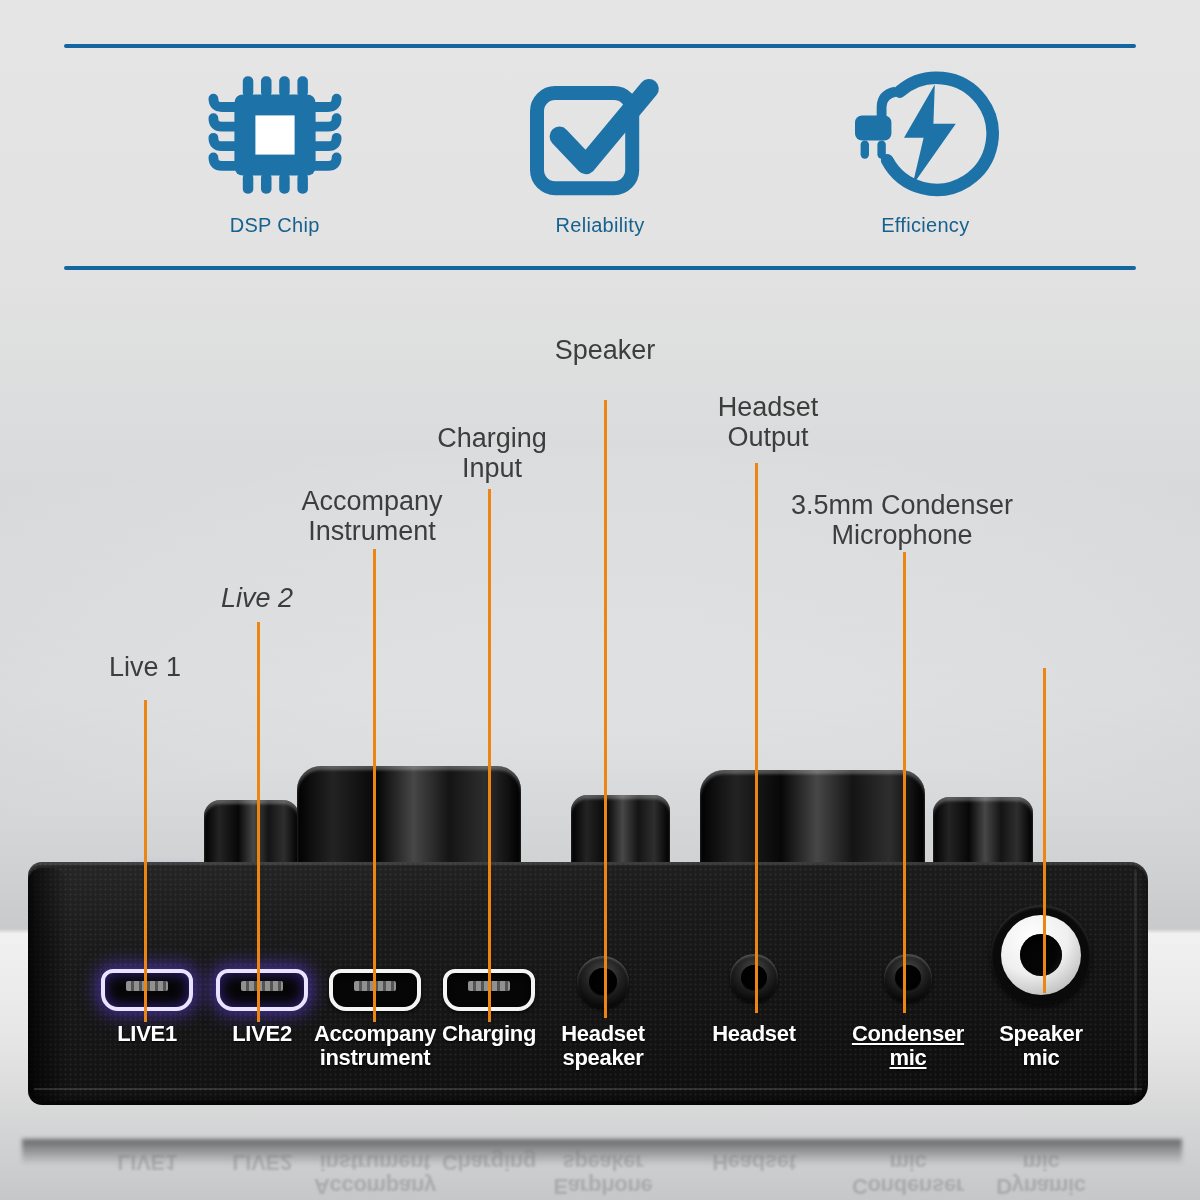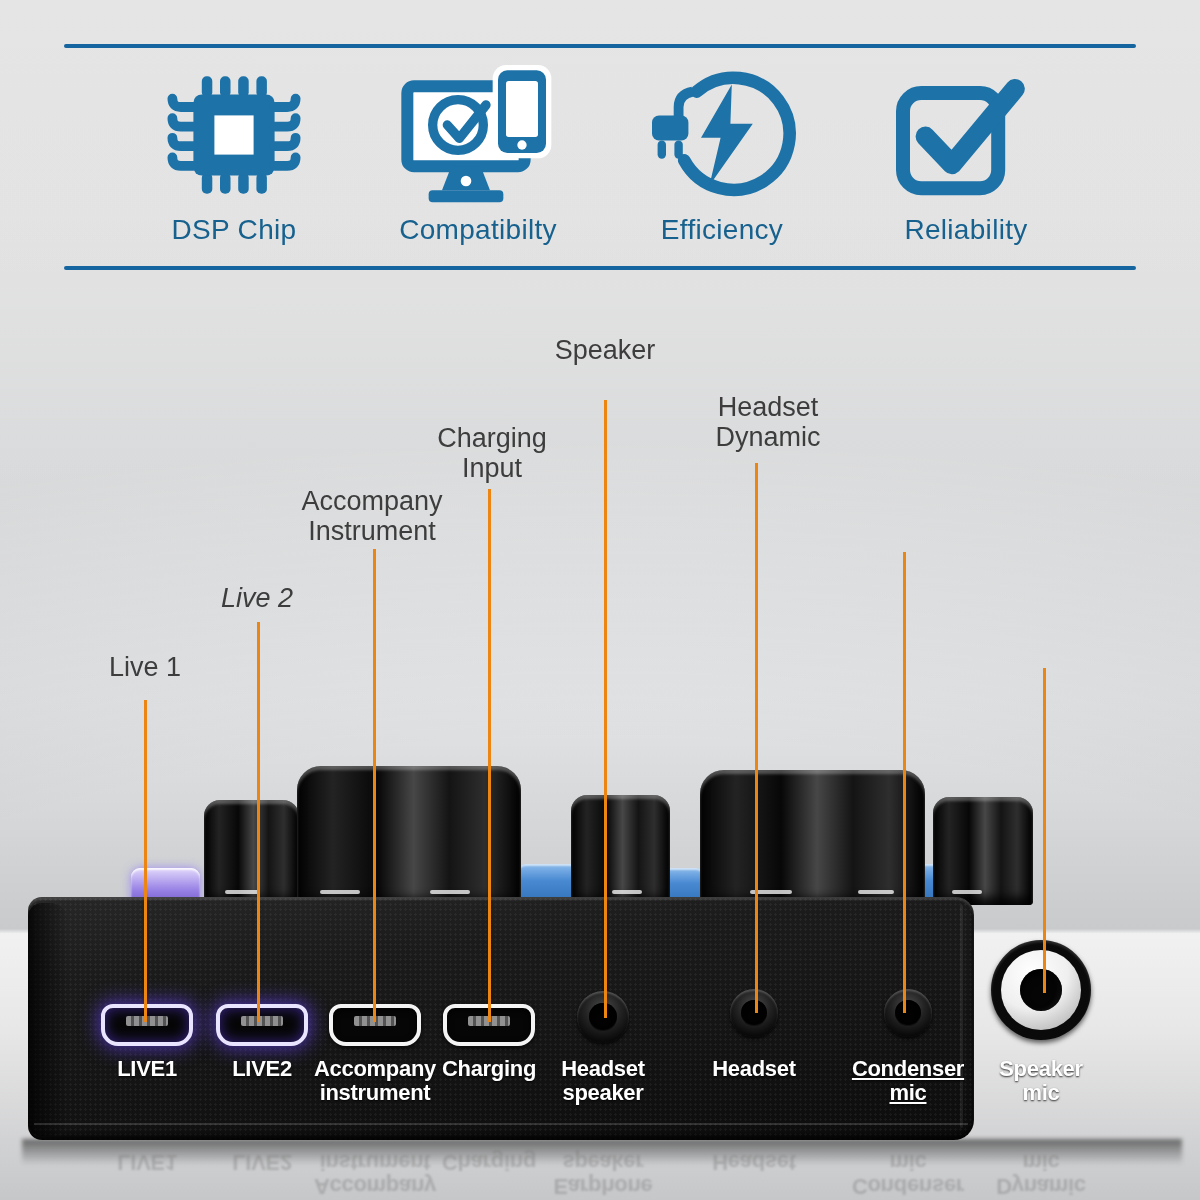--- a/index.html
+++ b/index.html
@@ -19,42 +19,42 @@
       linear-gradient(180deg,#ffffff 0%,#fdfdfd 18%,#f3f4f5 38%,#e2e4e6 58%,#cdcfd1 74%,#c8cacc 77.4%,#f1f1f1 77.8%,#e7e7e7 86%,#c6c7c9 100%);
   }
 
   
   .features{position:absolute;left:64px;right:64px;top:44px;z-index:5;}
   .rule{height:4px;background:var(--rule);border-radius:2px;}
   .features-row{display:flex;align-items:flex-start;padding:0 48px;height:218px;}
   .feature{flex:1;display:flex;flex-direction:column;align-items:center;}
   .ficon{margin-top:16px;height:142px;display:flex;align-items:center;justify-content:center;color:var(--accent);}
   .ficon svg{height:140px;}
-  .flabel{margin-top:8px;font-size:28px;font-weight:500;color:var(--label-blue);letter-spacing:.3px;}
+  .flabel{margin-top:8px;font-size:20px;font-weight:500;color:var(--label-blue);letter-spacing:.3px;}
 
   
   .callout{position:absolute;transform:translateX(-50%);text-align:center;z-index:6;
     color:var(--callout-text);font-size:27px;line-height:30px;font-weight:400;}
   .callout span{display:block;}
   .cline{position:absolute;width:3px;background:var(--orange);z-index:6;}
 
   
   .knob{position:absolute;z-index:2;
     background:linear-gradient(90deg,#020202 0%,#232323 16%,#070707 36%,#474747 52%,#141414 68%,#2e2e2e 84%,#000 100%);
     box-shadow:inset 0 4px 3px rgba(255,255,255,.28), inset 0 -8px 10px rgba(0,0,0,.85);}
   .knob.small{border-radius:16px 16px 4px 4px;}
   .knob.big{border-radius:24px 24px 4px 4px;}
   .btn{position:absolute;z-index:1;}
   .btn.blue{background:linear-gradient(180deg,#8cbbec 0%,#4889d2 40%,#2e6fb5 100%);
     border-radius:8px 8px 0 0;box-shadow:inset 0 2px 2px rgba(255,255,255,.6);}
   .btn.violet{background:linear-gradient(180deg,#e2d9fb 0%,#9b85e6 55%,#6f58c9 100%);
     border-radius:9px 9px 0 0;box-shadow:inset 0 2px 2px rgba(255,255,255,.8),0 0 10px rgba(140,110,255,.7);}
   .glint{position:absolute;top:890px;height:4px;background:rgba(255,255,255,.75);border-radius:2px;z-index:2;filter:blur(.5px);}
 
-  .panel{position:absolute;left:28px;top:897px;width:946px;height:243px;z-index:3;
+  .panel{position:absolute;left:28px;top:862px;width:1120px;height:243px;z-index:3;
     border-radius:14px 18px 20px 14px;
     background-image:radial-gradient(rgba(255,255,255,.05) 1px,transparent 1.2px),
       linear-gradient(175deg,#272727 0%,#1b1b1b 26%,#121212 70%,#0c0c0c 100%);
     background-size:5px 5px,100% 100%;
     box-shadow:inset 0 3px 2px rgba(255,255,255,.14), inset 0 -4px 6px rgba(0,0,0,.9);}
   .panel::before{content:'';position:absolute;left:0;top:6px;bottom:4px;width:40px;
     background:linear-gradient(90deg,rgba(0,0,0,.75),rgba(0,0,0,0));border-radius:inherit;}
   .panel::after{content:'';position:absolute;right:11px;top:8px;bottom:12px;width:3px;
     background:rgba(255,255,255,.07);border-radius:2px;}
   .panel-bevel-bottom{position:absolute;left:6px;right:6px;bottom:15px;height:2px;background:rgba(255,255,255,.14);}
@@ -122,64 +122,47 @@
               <path d="M79 30 H88 Q94 30 94 24"></path>
                 <path d="M79 44 H88 Q94 44 94 38"></path>
               <path d="M79 58 H88 Q94 58 94 52"></path>
                 <path d="M79 72 H88 Q94 72 94 66"></path>
             </g>
           </svg>
         </div>
         <div class="flabel">DSP Chip</div>
       </div>
 
+
       <div class="feature">
         <div class="ficon">
-          <svg viewBox="0 0 120 105">
-            <rect x="7" y="16" width="88" height="60" rx="5" fill="#fff" stroke="currentColor" stroke-width="9"></rect>
-            <path d="M40 76 h22 l7 18 h-36 z" fill="currentColor"></path>
-            <rect x="23" y="94" width="56" height="9" rx="3" fill="currentColor"></rect>
-            <circle cx="51" cy="87" r="4" fill="#fff"></circle>
-            <circle cx="45" cy="45" r="19" fill="none" stroke="currentColor" stroke-width="7"></circle>
-            <path d="M37 45 l9 10 l20 -25" fill="none" stroke="currentColor" stroke-width="7" stroke-linecap="round" stroke-linejoin="round"></path>
-            <rect x="71" y="0" width="44" height="70" rx="10" fill="#fff"></rect>
-            <rect x="75" y="4" width="36" height="62" rx="7" fill="currentColor"></rect>
-            <rect x="81" y="12" width="24" height="42" rx="2" fill="#fff"></rect>
-            <circle cx="93" cy="60" r="3.5" fill="#fff"></circle>
+          <svg viewBox="0 0 110 100">
+            <rect x="10" y="20" width="68" height="68" rx="13" fill="none" stroke="currentColor" stroke-width="10"></rect>
+            <path d="M26 51 L45 71 L90 17" fill="none" stroke="currentColor" stroke-width="14" stroke-linecap="round" stroke-linejoin="round"></path>
           </svg>
         </div>
-        <div class="flabel">Compatibilty</div>
+        <div class="flabel">Reliability</div>
       </div>
 
       <div class="feature">
         <div class="ficon">
           <svg viewBox="0 0 110 100">
             <path d="M37 19 A 40 40 0 1 1 28 68" fill="none" stroke="currentColor" stroke-width="9" stroke-linecap="round"></path>
             <path d="M62 14 L40 52 L54 52 L46 86 L77 42 L61 42 Z" fill="currentColor"></path>
             <path d="M24 37 V30 Q24 21 34 19" fill="none" stroke="currentColor" stroke-width="7"></path>
             <g fill="currentColor">
               <rect x="5" y="36" width="26" height="18" rx="5"></rect>
               <rect x="9" y="54" width="6" height="13" rx="3"></rect>
               <rect x="21" y="54" width="6" height="13" rx="3"></rect>
             </g>
           </svg>
         </div>
         <div class="flabel">Efficiency</div>
       </div>
 
-      <div class="feature">
-        <div class="ficon">
-          <svg viewBox="0 0 110 100">
-            <rect x="10" y="20" width="68" height="68" rx="13" fill="none" stroke="currentColor" stroke-width="10"></rect>
-            <path d="M26 51 L45 71 L90 17" fill="none" stroke="currentColor" stroke-width="14" stroke-linecap="round" stroke-linejoin="round"></path>
-          </svg>
-        </div>
-        <div class="flabel">Reliability</div>
-      </div>
-
     </div>
     <div class="rule"></div>
   </div>
 
   <div class="callout" style="left:145px;top:652px;">
     <span>Live 1</span>
   </div>
   <div class="callout" style="left:257px;top:583px;font-style:italic;">
     <span>Live 2</span>
   </div>
@@ -189,21 +172,25 @@
   </div>
   <div class="callout" style="left:492px;top:423px;">
     <span>Charging</span>
       <span>Input</span>
   </div>
   <div class="callout" style="left:605px;top:335px;">
       <span>Speaker</span>
   </div>
   <div class="callout" style="left:768px;top:392px;">
     <span>Headset</span>
-      <span>Dynamic</span>
+      <span>Output</span>
+  </div>
+  <div class="callout" style="left:902px;top:490px;">
+    <span>3.5mm Condenser</span>
+      <span>Microphone</span>
   </div>
 
   <div class="cline" style="left:144px;top:700px;height:322px;"></div>
   <div class="cline" style="left:257px;top:622px;height:400px;"></div>
   <div class="cline" style="left:373px;top:549px;height:473px;"></div>
   <div class="cline" style="left:488px;top:489px;height:533px;"></div>
   <div class="cline" style="left:604px;top:400px;height:618px;"></div>
   <div class="cline" style="left:755px;top:463px;height:550px;"></div>
   <div class="cline" style="left:903px;top:552px;height:461px;"></div>
   <div class="cline" style="left:1043px;top:668px;height:325px;"></div>

